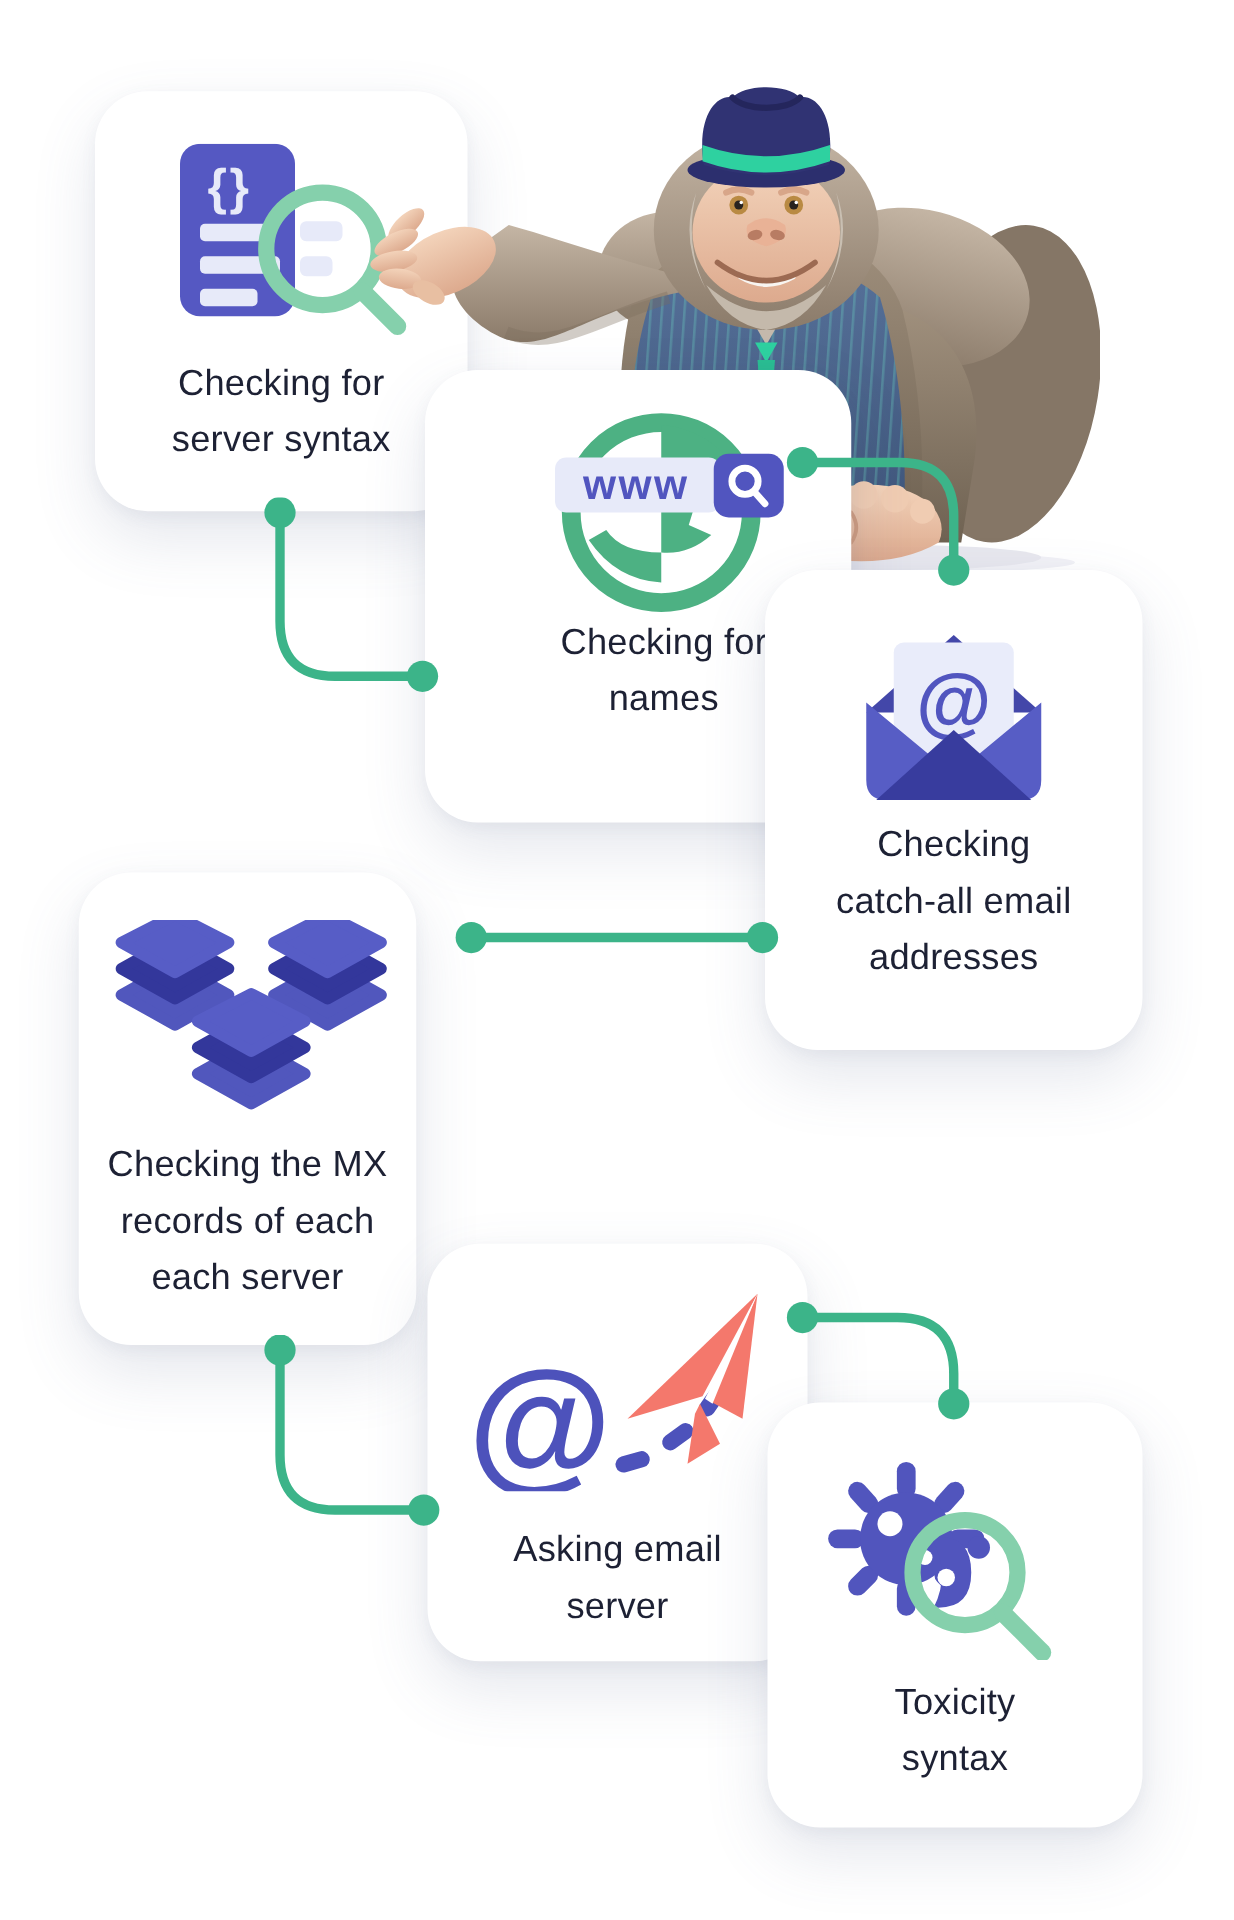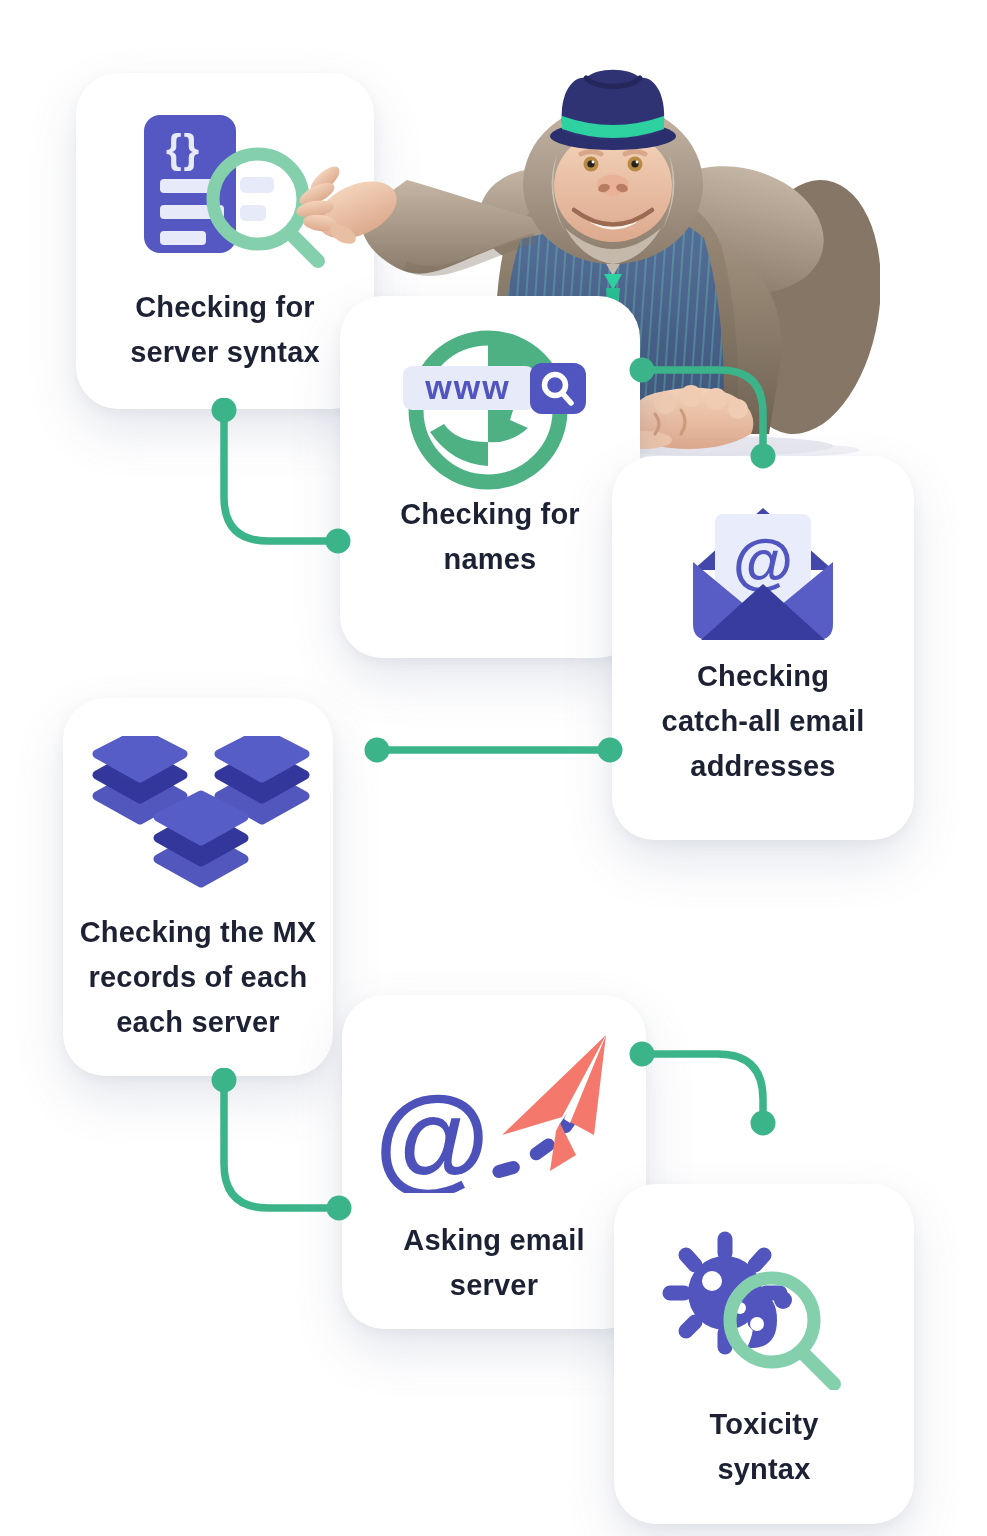--- a/index.html
+++ b/index.html
@@ -6,21 +6,21 @@
   #stage{
     position:relative;width:987px;height:1536px;background:#ffffff;overflow:hidden;
     font-family:"Liberation Sans","DejaVu Sans",sans-serif;
   }
   .card{
     position:absolute;background:#ffffff;border-radius:42px;
     box-shadow:0 22px 50px rgba(96,108,140,.16),0 4px 12px rgba(96,108,140,.07);
     display:flex;flex-direction:column;align-items:center;
   }
   .card-text{
-    font-weight:700;color:#1d2134;font-size:29px;line-height:45px;
+    font-weight:400;color:#1d2134;font-size:29px;line-height:45px;
     text-align:center;letter-spacing:.2px;
   }
   .card-text span{display:block;}
   .z1{z-index:1}.z2{z-index:2}.z3{z-index:3}
   .abs{position:absolute;}
   .connector{position:absolute;z-index:4;}
 </style>
 </head>
 <body>
 
@@ -132,21 +132,21 @@
       <rect x="120" y="90" width="26" height="16" rx="5" fill="#e7eaf9"></rect>
       <circle cx="138" cy="84" r="45" fill="none" stroke="#85d0ac" stroke-width="13"></circle>
       <line x1="170" y1="118" x2="198" y2="146" stroke="#85d0ac" stroke-width="14" stroke-linecap="round"></line>
     </svg>
     <div class="card-text" style="margin-top:10px;">
       <span>Checking for</span>
       <span>server syntax</span>
     </div>
   </div>
 
-  <div class="card z3" style="left:340px;top:296px;width:300px;height:362px;">
+  <div class="card z3" style="left:340px;top:296px;width:300px;height:362px;padding-left:41px;">
     <svg width="260" height="168" viewBox="0 0 260 168" style="margin-top:28px;">
       <circle cx="128" cy="86" r="72" fill="none" stroke="#4db183" stroke-width="15"></circle>
       <path d="M128,16 C160,18 186,40 192,62 L158,70 L150,96 L168,104 Q150,120 128,118 Z" fill="#4db183"></path>
       <path d="M70,108 Q92,140 128,142 L128,118 Q96,118 84,100 Z" fill="#4db183"></path>
       <rect x="43" y="42" width="132" height="44" rx="9" fill="#e7eaf9"></rect>
       <text x="108" y="75" font-size="34" font-weight="700" fill="#5155bf" letter-spacing="2" text-anchor="middle">www</text>
       <rect x="170" y="39" width="56" height="51" rx="12" fill="#5155bf"></rect>
       <circle cx="195" cy="61" r="10.5" fill="none" stroke="#ffffff" stroke-width="5.5"></circle>
       <line x1="203" y1="70" x2="211" y2="79" stroke="#ffffff" stroke-width="5.5" stroke-linecap="round"></line>
     </svg>
@@ -209,21 +209,21 @@
         <polygon points="206,92 222,124 196,140 202,100"></polygon>
       </g>
       <polygon points="252,4 210,88 216,92" fill="#ffffff"></polygon>
     </svg>
     <div class="card-text" style="margin-top:25px;">
       <span>Asking email</span>
       <span>server</span>
     </div>
   </div>
 
-  <div class="card z3" style="left:614px;top:1184px;width:300px;height:340px;">
+  <div class="card z3" style="left:614px;top:1122px;width:300px;height:340px;">
     <svg width="230" height="162" viewBox="0 0 230 162" style="margin-top:44px;">
       <defs>
           <clipPath id="lensClip">
             <circle cx="123" cy="92" r="36"></circle>
           </clipPath>
         </defs>
       <g stroke="#5155bd" stroke-width="15" stroke-linecap="round">
         <line x1="76" y1="11" x2="76" y2="25"></line>
         <line x1="115" y1="27" x2="106" y2="37"></line>
         <line x1="131" y1="65" x2="117" y2="65"></line>

